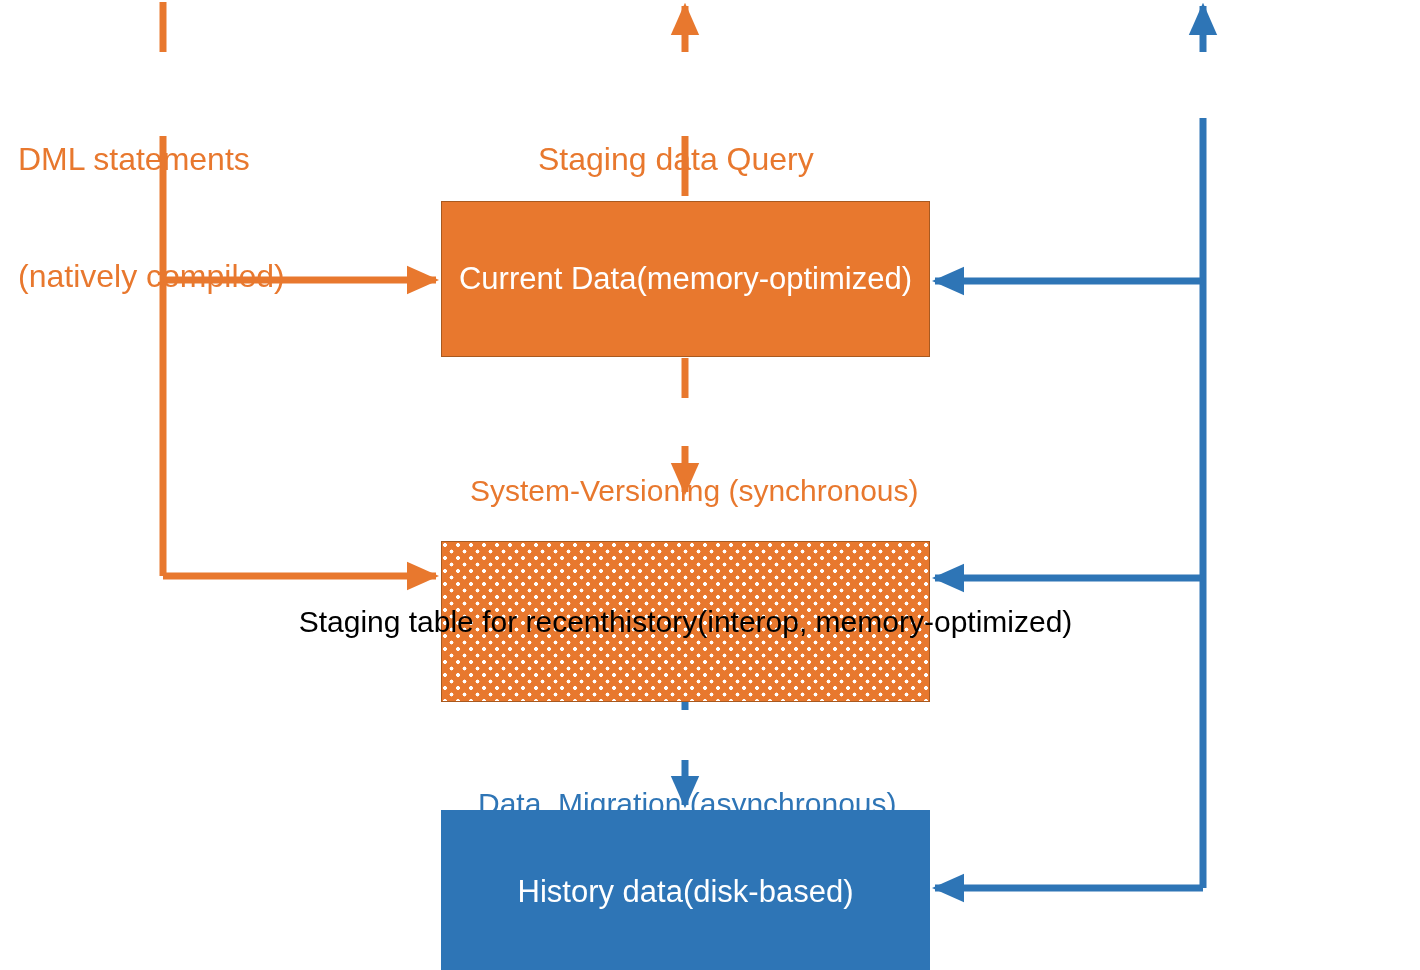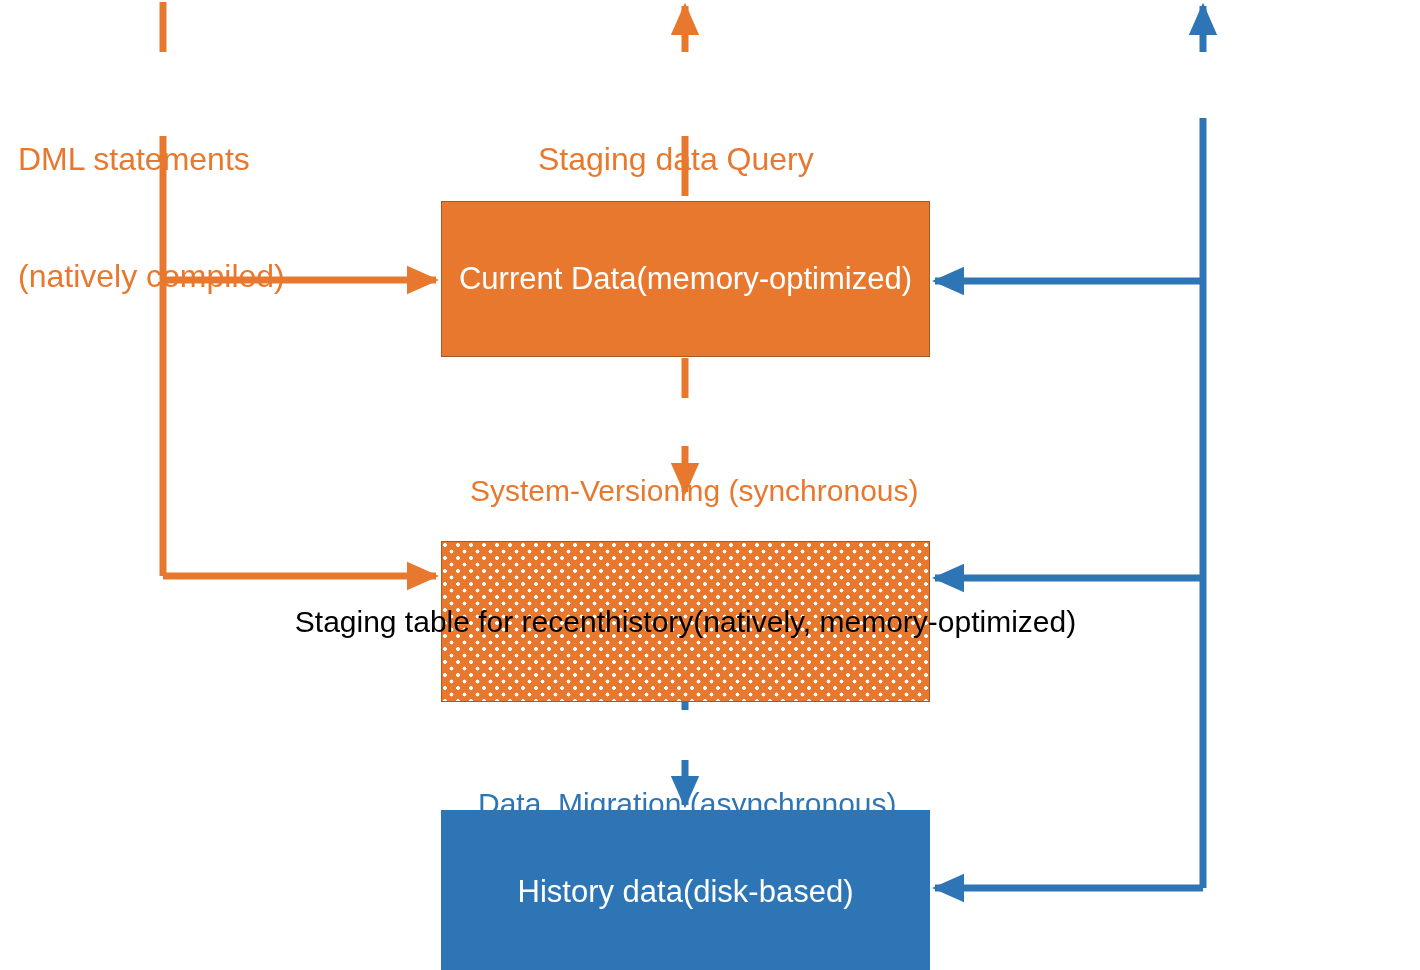--- a/index.html
+++ b/index.html
@@ -157,21 +157,21 @@
   </div>
 
   <div class="node" id="node-current-data">
     <span class="node-line">Current Data</span>
     <span class="node-line">(memory-optimized)</span>
   </div>
 
   <div class="node" id="node-staging-table">
     <span class="node-line">Staging table for recent</span>
     <span class="node-line">history</span>
-    <span class="node-line">(natively, memory-optimized)</span>
+    <span class="node-line">(interop, memory-optimized)</span>
   </div>
 
   <div class="node" id="node-history-table">
     <span class="node-line">History data</span>
     <span class="node-line">(disk-based)</span>
   </div>
 
 </div>
 
 </body></html>

